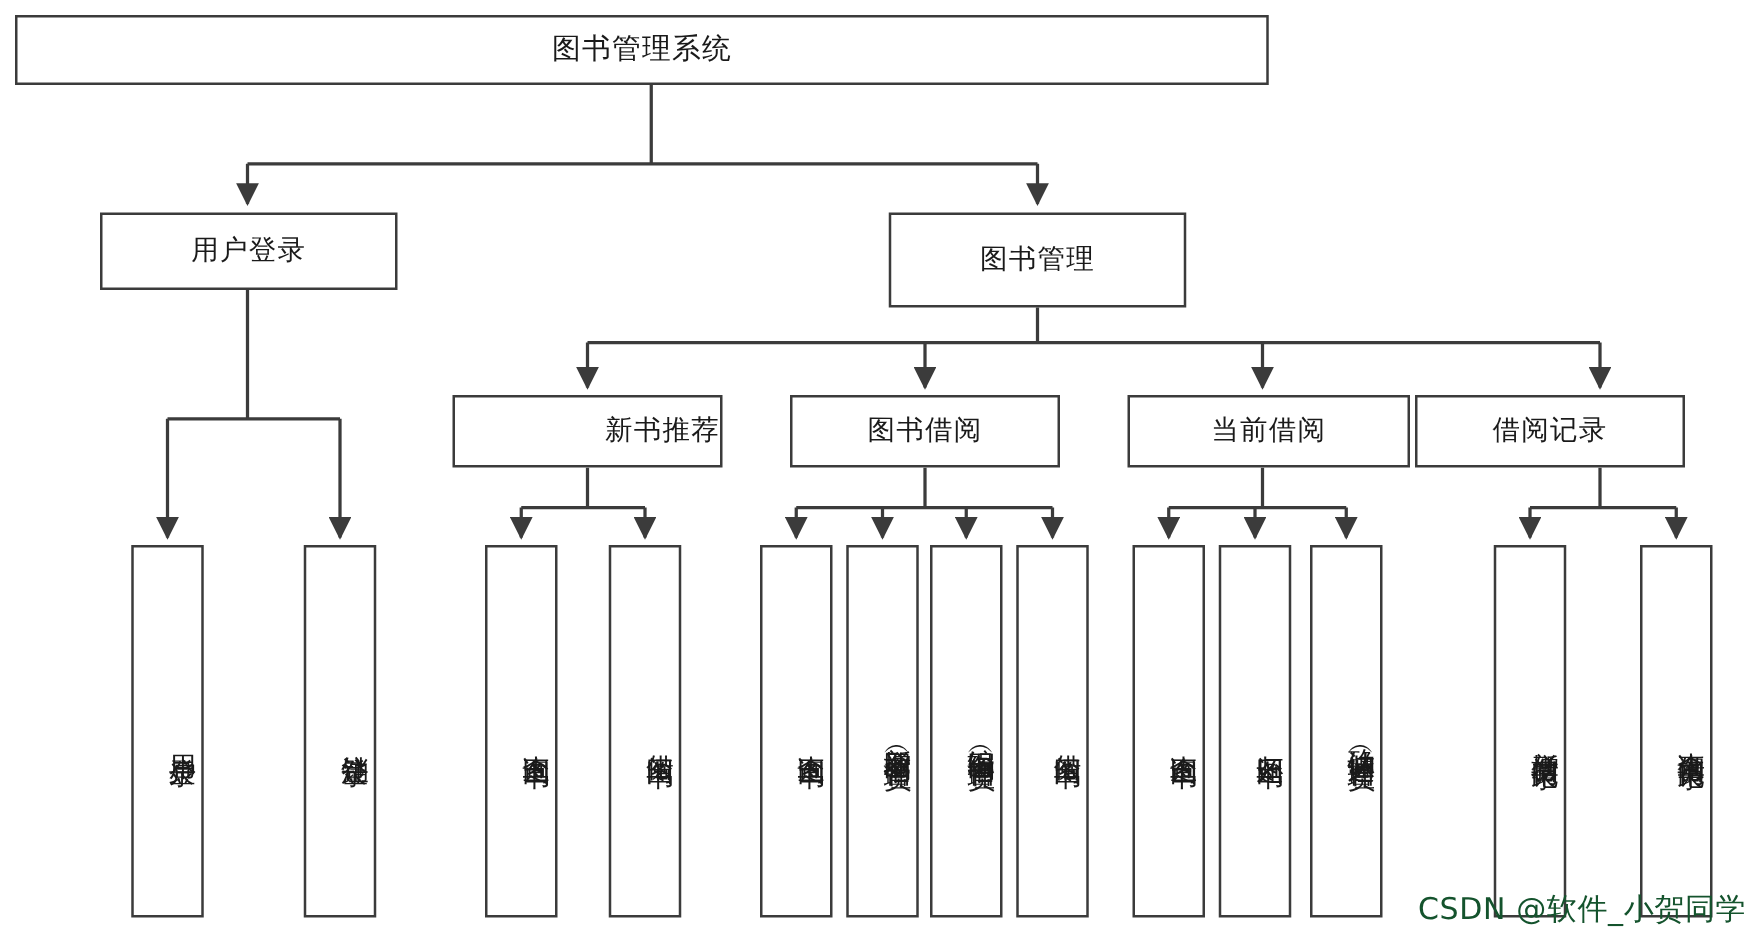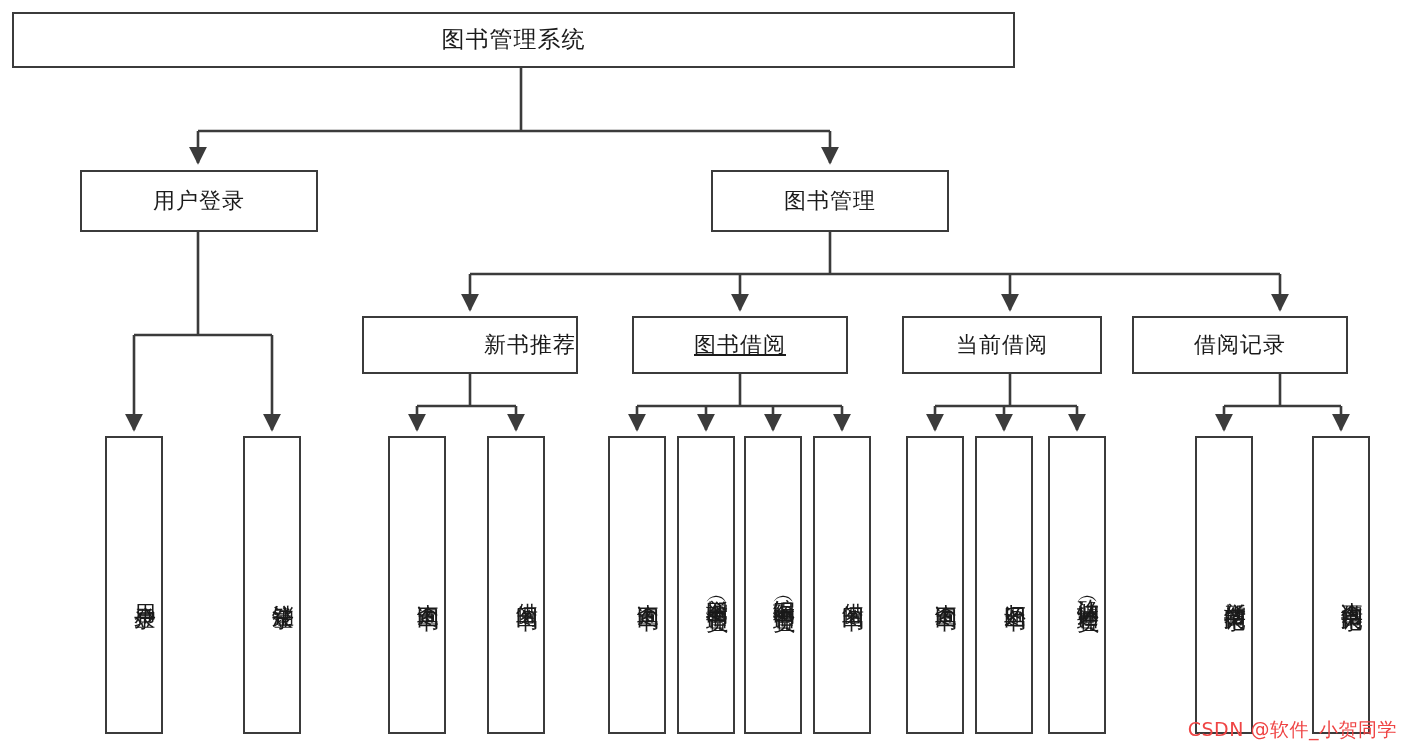--- a/index.html
+++ b/index.html
@@ -22,21 +22,21 @@
   .node.root{font-size:23px;}
   .node.v{
     font-size:22px;line-height:1.45;letter-spacing:2px;
     writing-mode:vertical-rl;text-orientation:upright;
     align-items:flex-start;justify-content:center;
     padding-top:10px;
   }
   .node.v .lbl{writing-mode:vertical-rl;text-orientation:upright;}
   .watermark{
     position:absolute;right:8px;bottom:4px;
-    font-size:19px;color:#ef4444;letter-spacing:.5px;
+    font-size:24px;color:#14532d;letter-spacing:.5px;
     white-space:nowrap;
     text-align:center;
   }
 </style>
 </head>
 <body>
 
 <div id="stage">
 
   <svg id="wires" viewBox="0 0 1405 747">
@@ -89,31 +89,31 @@
     </g>
   </svg>
 
   <div class="node h root" style="left:12px;top:12px;width:1003px;height:56px;">
     <span class="lbl">图书管理系统</span>
   </div>
 
   <div class="node h" style="left:80px;top:170px;width:238px;height:62px;">
     <span class="lbl">用户登录</span>
   </div>
-  <div class="node h" style="left:711px;top:170px;width:238px;height:62px;align-items:center;">
+  <div class="node h" style="left:711px;top:170px;width:238px;height:76px;align-items:center;">
     <span class="lbl">图书管理</span>
   </div>
 
   <div class="node h" style="left:362px;top:316px;width:216px;height:58px;justify-content:flex-end;">
     <span class="lbl">新书推荐</span>
   </div>
-  <div class="node h" style="left:632px;top:316px;width:216px;height:58px;text-decoration:underline;">
+  <div class="node h" style="left:632px;top:316px;width:216px;height:58px;">
     <span class="lbl">图书借阅</span>
   </div>
-  <div class="node h" style="left:902px;top:316px;width:200px;height:58px;">
+  <div class="node h" style="left:902px;top:316px;width:226px;height:58px;">
     <span class="lbl">当前借阅</span>
   </div>
   <div class="node h" style="left:1132px;top:316px;width:216px;height:58px;">
     <span class="lbl">借阅记录</span>
   </div>
 
   <div class="node v" style="left:105px;top:436px;width:58px;height:298px;">
     <span class="lbl">用户登录</span>
   </div>
   <div class="node v" style="left:243px;top:436px;width:58px;height:298px;">

